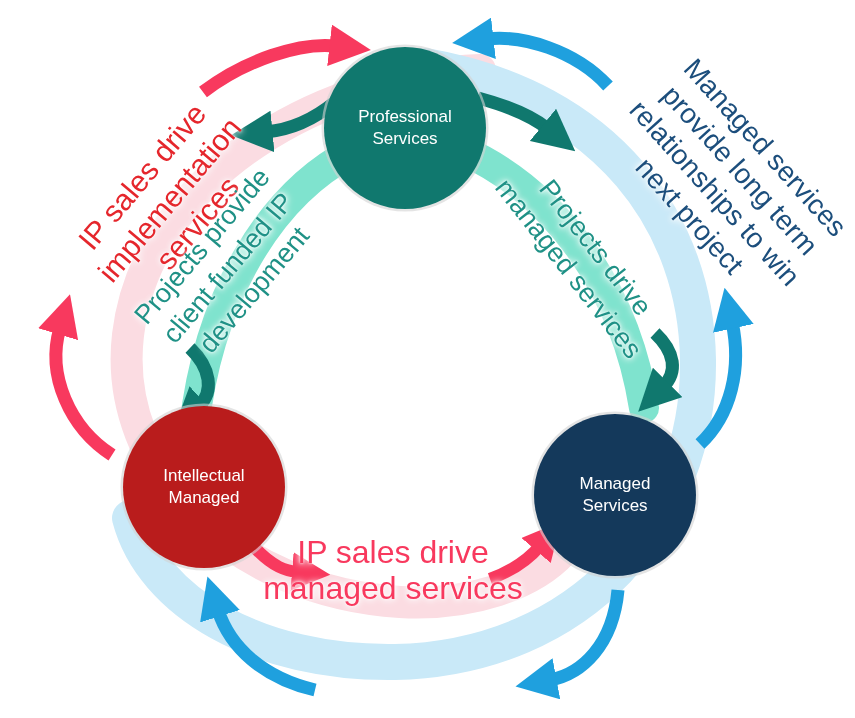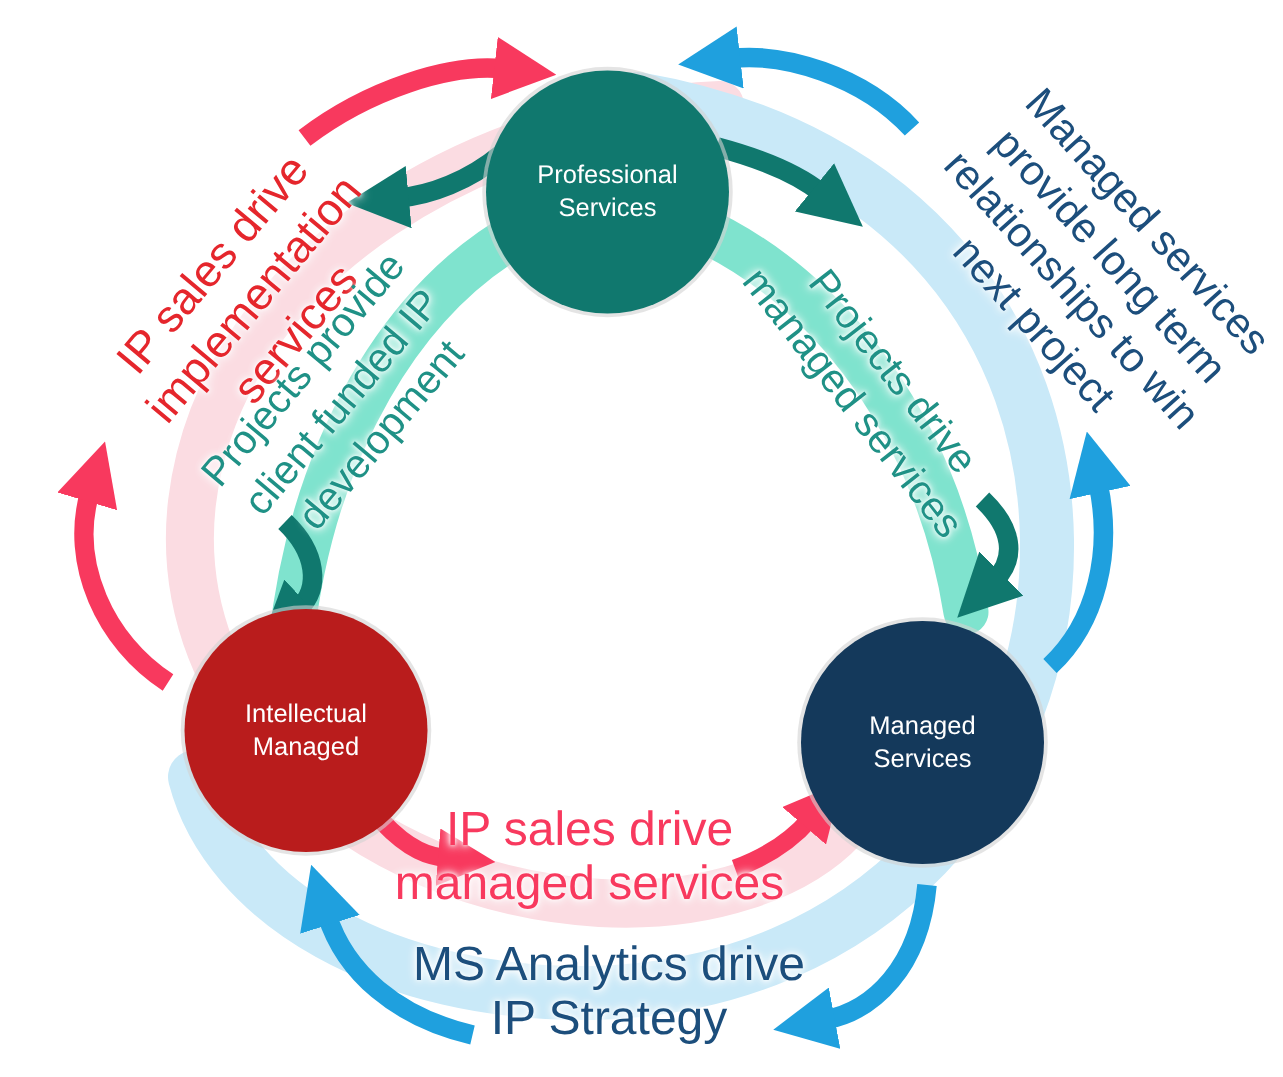--- a/index.html
+++ b/index.html
@@ -108,18 +108,14 @@
     <span class="ln">provide long term</span>
     <span class="ln">relationships to win</span>
     <span class="ln">next project</span>
   </div>
 
   <div class="flabel" id="lbl-ip-ms">
     <span class="ln">IP sales drive</span>
     <span class="ln">managed services</span>
   </div>
 
-  <div class="flabel" id="lbl-ms-analytics">
-    <span class="ln">MS Analytics drive</span>
-    <span class="ln">IP Strategy</span>
-  </div>
 
 </div>
 
 </body></html>

